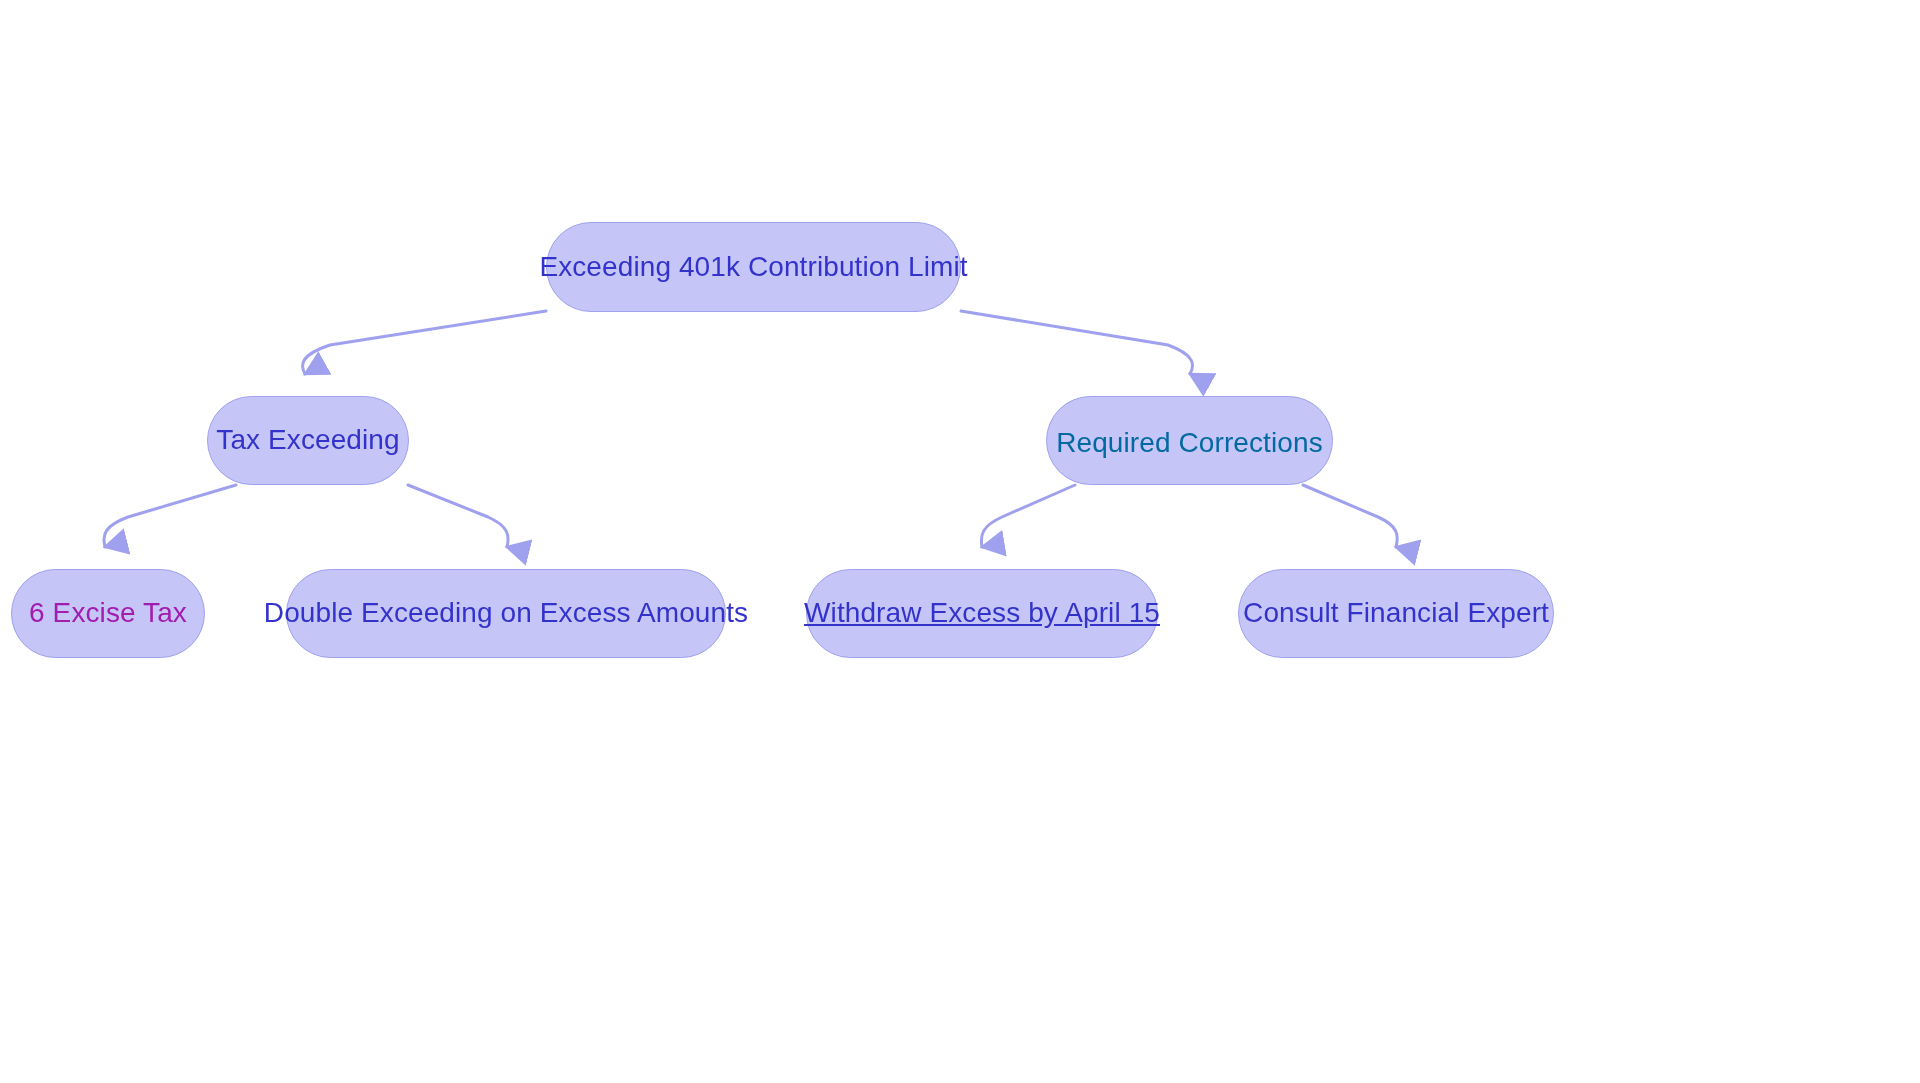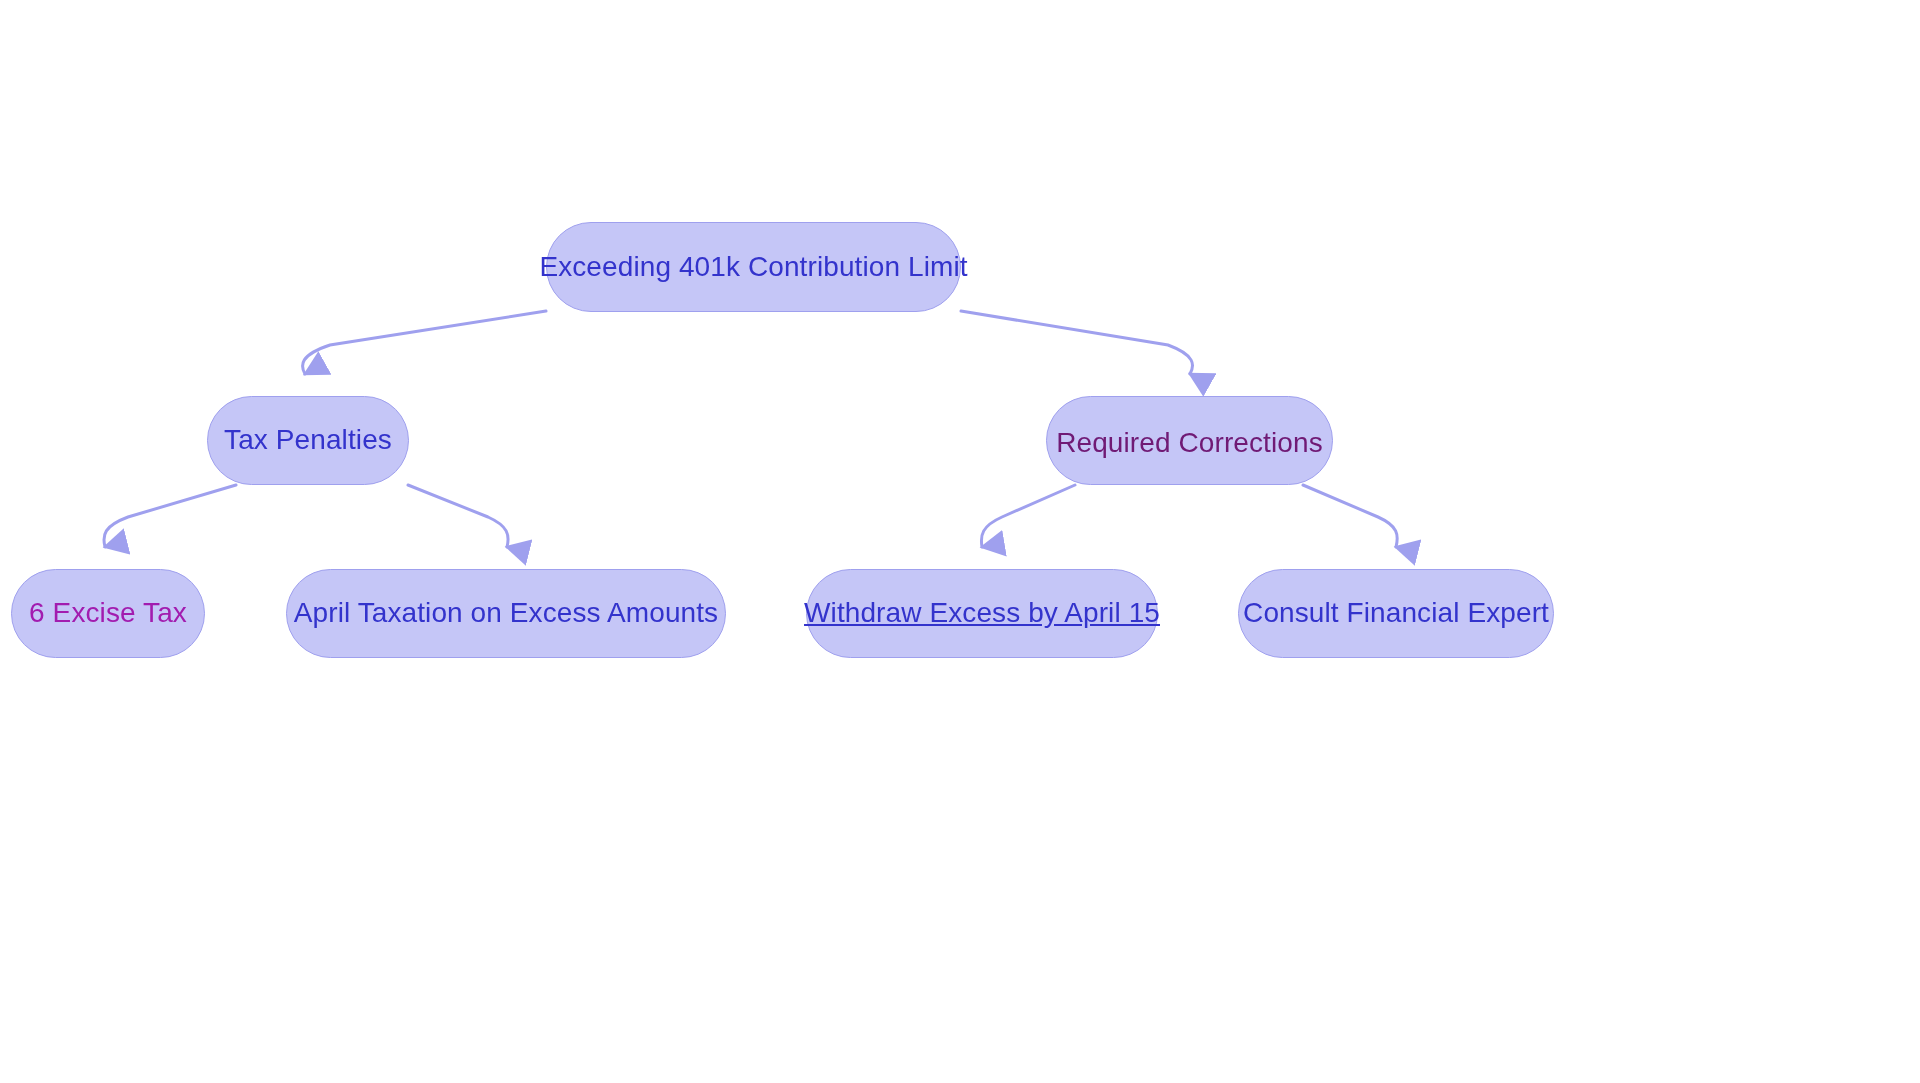--- a/index.html
+++ b/index.html
@@ -73,30 +73,30 @@
         <path d="M 1075,485 L 1002,517 C 982,526 980,535 982,547" fill="none" stroke="#9fa0ee" stroke-width="3" stroke-linecap="round" marker-end="url(#arrowhead)"></path>
         <path d="M 1303,485 L 1378,517 C 1398,526 1399,535 1396,547" fill="none" stroke="#9fa0ee" stroke-width="3" stroke-linecap="round" marker-end="url(#arrowhead)"></path>
       </g>
   </svg>
 
   <div id="node-group">
       <div class="node level-0" style="left: 546px; top: 222px; width: 415px; height: 90px; background: rgb(197, 198, 247); border-color: rgb(159, 160, 238);">
         <span class="node-label" style="color: rgb(51, 51, 204);">Exceeding 401k Contribution Limit</span>
       </div>
       <div class="node level-1" style="left: 207px; top: 396px; width: 202px; height: 89px; background: rgb(197, 198, 247); border-color: rgb(159, 160, 238);">
-        <span class="node-label" style="color: rgb(51, 51, 204);">Tax Penalties</span>
+        <span class="node-label" style="color: rgb(51, 51, 204);">Tax Exceeding</span>
       </div>
       <div class="node level-1" style="left: 1046px; top: 396px; width: 287px; height: 89px; background: rgb(197, 198, 247); border-color: rgb(159, 160, 238);">
-        <span class="node-label" style="color: #701a75; margin-top: 6px;">Required Corrections</span>
+        <span class="node-label" style="color: #0369a1; margin-top: 6px;">Required Corrections</span>
       </div>
       <div class="node level-2" style="left: 11px; top: 569px; width: 194px; height: 89px; background: rgb(197, 198, 247); border-color: rgb(159, 160, 238);">
         <span class="node-label" style="color: #a21caf;">6 Excise Tax</span>
       </div>
       <div class="node level-2" style="left: 286px; top: 569px; width: 440px; height: 89px; background: rgb(197, 198, 247); border-color: rgb(159, 160, 238);">
-        <span class="node-label" style="color: rgb(51, 51, 204);">April Taxation on Excess Amounts</span>
+        <span class="node-label" style="color: rgb(51, 51, 204);">Double Exceeding on Excess Amounts</span>
       </div>
       <div class="node level-2" style="left: 806px; top: 569px; width: 352px; height: 89px; background: rgb(197, 198, 247); border-color: rgb(159, 160, 238);">
         <span class="node-label" style="color: rgb(51, 51, 204); text-decoration: underline;">Withdraw Excess by April 15</span>
       </div>
       <div class="node level-2" style="left: 1238px; top: 569px; width: 316px; height: 89px; background: rgb(197, 198, 247); border-color: rgb(159, 160, 238);">
         <span class="node-label" style="color: rgb(51, 51, 204);">Consult Financial Expert</span>
       </div>
     </div>
 
 </div>

